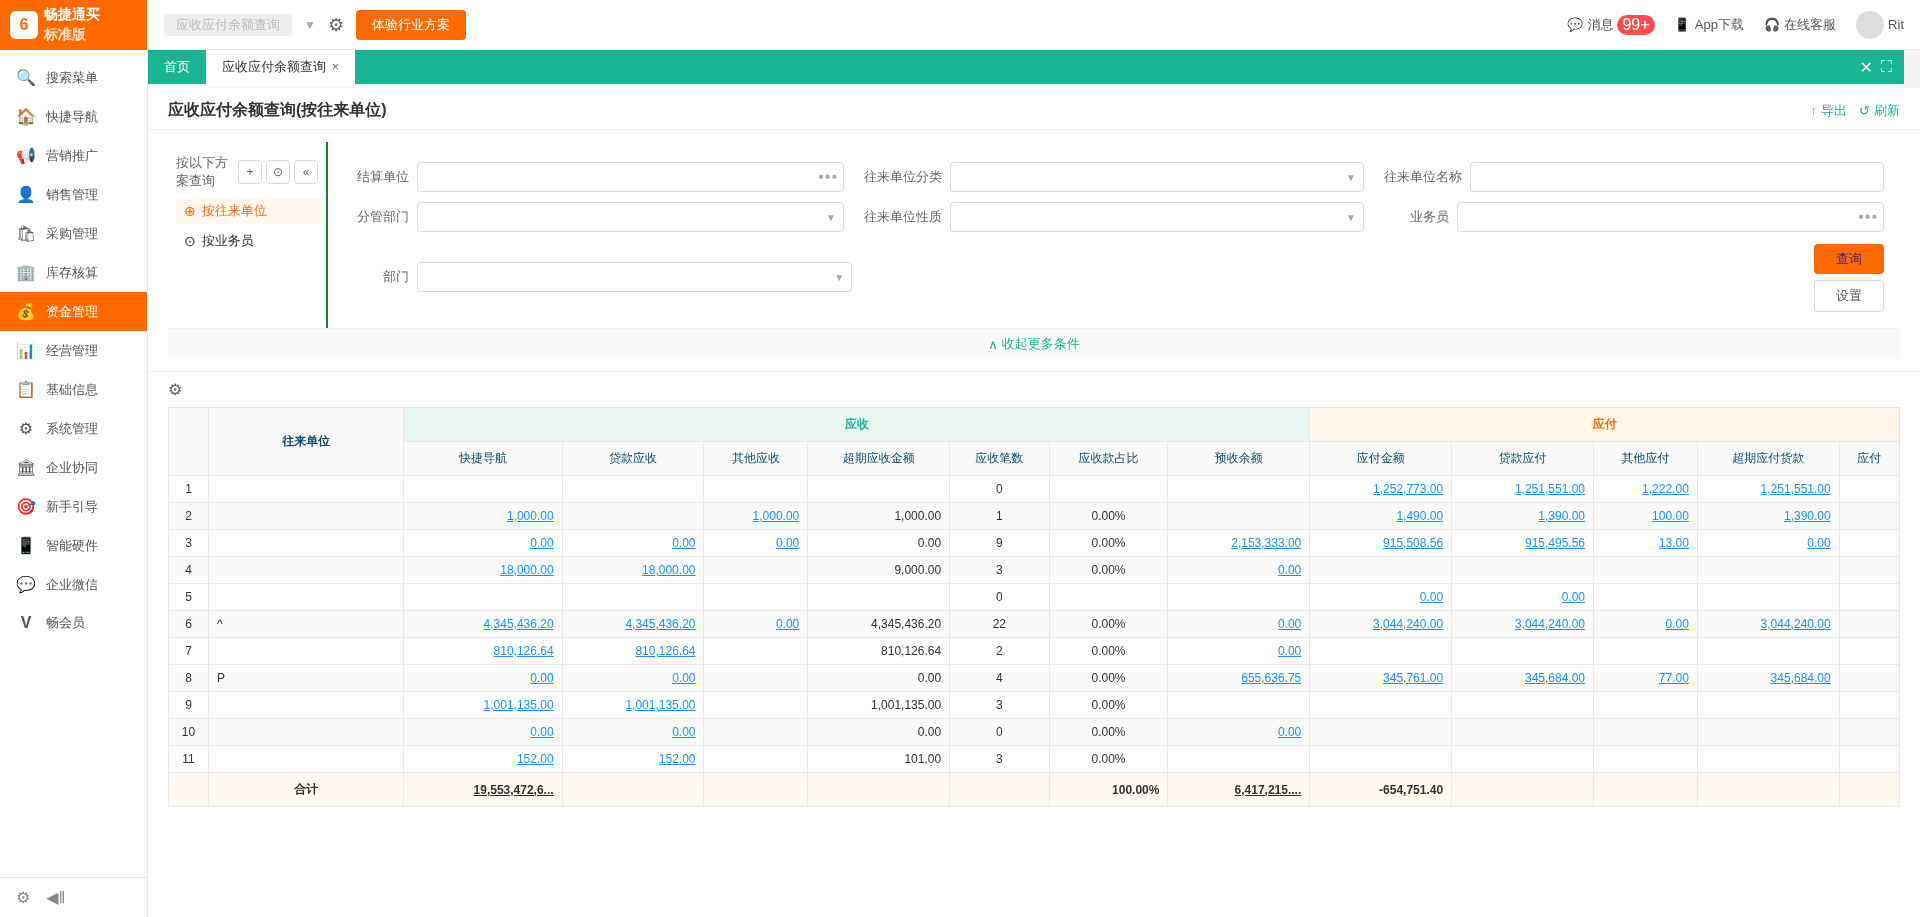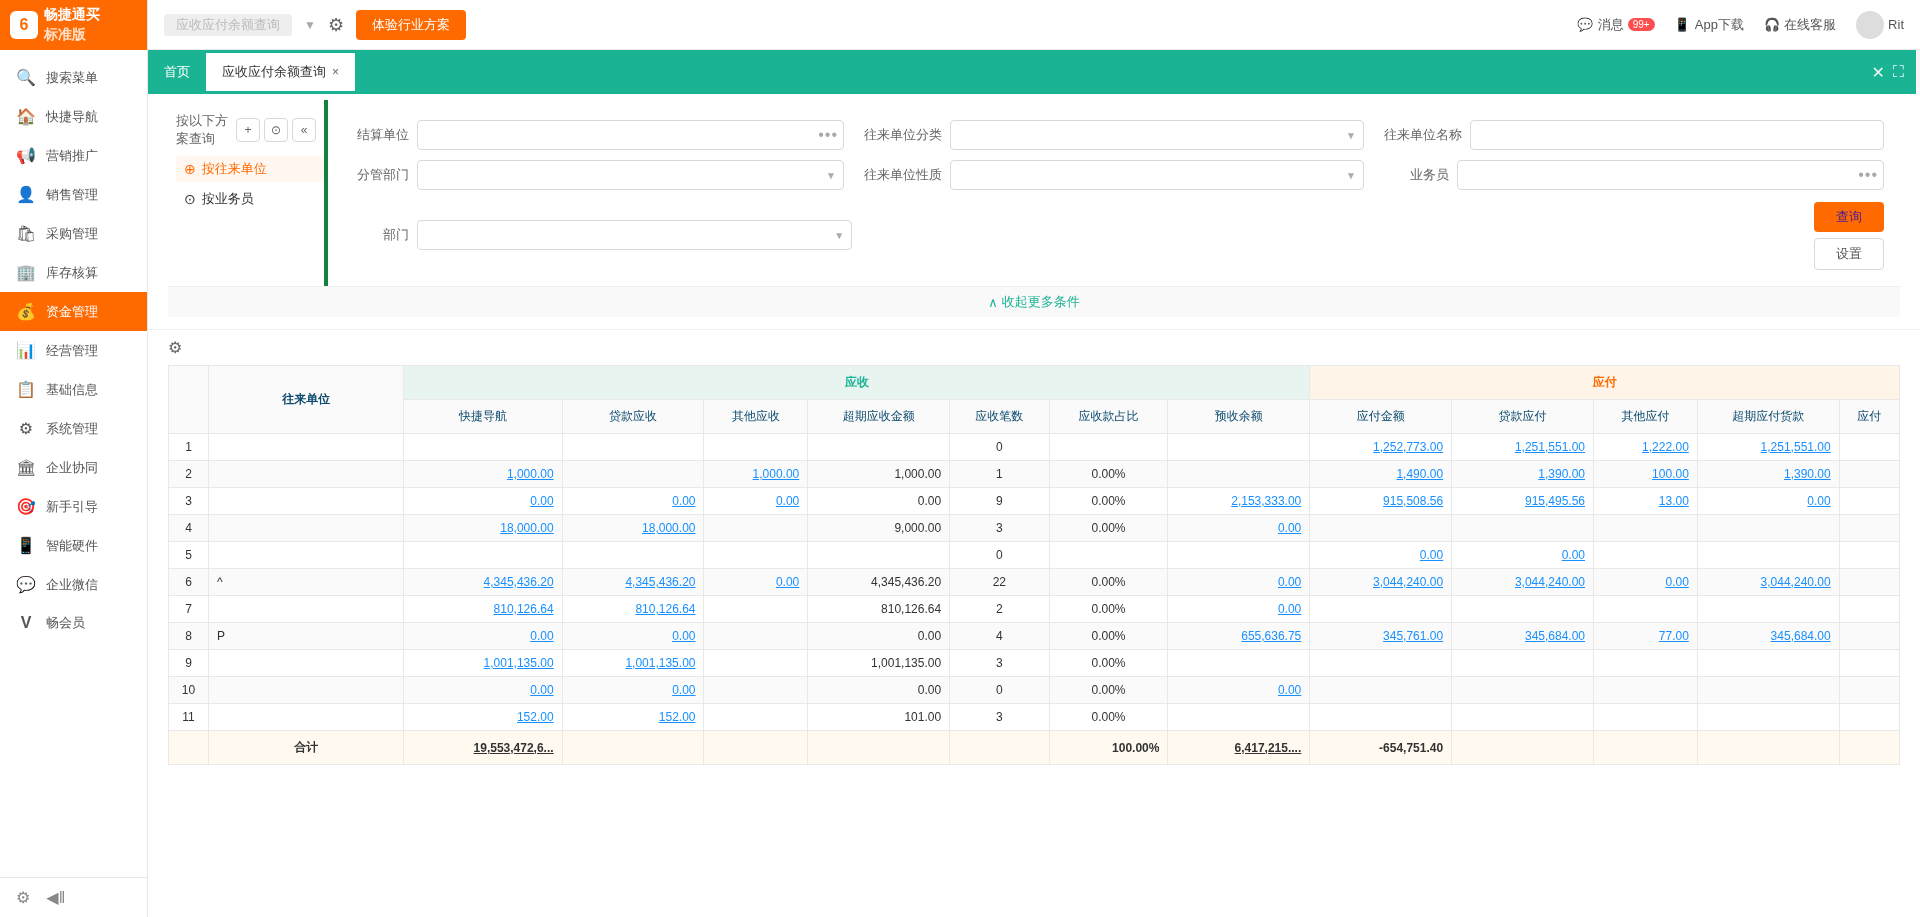--- a/index.html
+++ b/index.html
@@ -44,31 +44,31 @@
     .header-breadcrumb { color: #aaa; font-size: 13px; }
     .header-arrow { color: #aaa; font-size: 12px; cursor: pointer; }
     .header-settings { font-size: 18px; color: #666; cursor: pointer; }
     .header-btn {
       background: #ff6a00; color: #fff; border: none; border-radius: 4px;
       padding: 6px 16px; font-size: 13px; cursor: pointer;
     }
     .header-right { margin-left: auto; display: flex; align-items: center; gap: 20px; }
     .header-right-item { display: flex; align-items: center; gap: 4px; color: #555; cursor: pointer; font-size: 13px; }
     .badge {
-      background: #ff4d4f; color: #fff; border-radius: 10px; font-size: 10px;
+      background: #ff4d4f; color: #fff; border-radius: 10px; font-size: 16px;
       padding: 1px 5px; min-width: 18px; 
     }
     .user-avatar {
       width: 28px; height: 28px; background: #ddd; border-radius: 50%;
       display: flex; align-items: center; justify-content: center; font-size: 11px; color: #888;
     }
 
     
     .tab-bar {
-      position: fixed; left: 148px; top: 50px; right: 4px; height: 44px;
+      position: fixed; left: 148px; top: 50px; right: 16px; height: 34px;
       background: #1ab394; display: flex; align-items: center; padding: 0;
       z-index: 99;
     }
     .tab-item {
       height: 38px; display: flex; align-items: center; padding: 0 16px;
       color: rgba(255,255,255,0.8); cursor: pointer; font-size: 13px; gap: 6px;
     }
     .tab-item.home { color: #fff; }
     .tab-item.active { background: #fff; color: #333; }
     .tab-close { font-size: 12px; color: #666; cursor: pointer; }
@@ -152,21 +152,21 @@
     
     .filter-grid { display: grid; grid-template-columns: 1fr 1fr 1fr; gap: 12px 20px; padding: 0; }
     .filter-grid-item { display: flex; align-items: center; gap: 8px; }
     .filter-grid-label { color: #666; font-size: 13px; min-width: 65px; text-align: right; flex-shrink: 0; }
     .filter-input-wrapper { flex: 1; position: relative; }
     .filter-input-wrapper input {
       width: 100%; height: 30px; border: 1px solid #d9d9d9; border-radius: 4px;
       padding: 0 28px 0 8px; font-size: 13px; outline: none;
     }
 
-    .left-panel { width: 160px; flex-shrink: 0; border-right: 4px solid #15803d; padding: 8px 0; }
+    .left-panel { width: 160px; flex-shrink: 0; border-right: 2px solid #15803d; padding: 8px 0; }
     .right-panel { flex: 1; padding: 12px 16px; }
   </style>
 </head>
 <body>
 
 <div class="sidebar">
   <div class="sidebar-logo">
     <div class="sidebar-logo-icon">
       <span>6</span>
     </div>
@@ -279,20 +279,33 @@
   </div>
   <div class="tab-bar-actions">
     <span class="tab-action-btn">✕</span>
     <span class="tab-action-btn">⛶</span>
   </div>
 </div>
 
 <div class="main">
   <div class="content-wrapper">
 
+    <div class="page-title-bar">
+      <div class="page-title">应收应付余额查询(按往来单位)</div>
+      <div class="page-actions">
+        <div class="page-action-btn">
+          <span>↑</span>
+          <span>导出</span>
+        </div>
+        <div class="page-action-btn">
+          <span>↺</span>
+          <span>刷新</span>
+        </div>
+      </div>
+    </div>
 
     <div class="filter-section">
       <div style="display:flex; gap:0;">
 
         <div class="left-panel">
           <div style="display:flex; align-items:center; gap:6px; padding:4px 8px 8px; color:#666; font-size:13px;">
             <span>按以下方案查询</span>
             <div class="filter-btn-group">
               <span class="filter-icon-btn">+</span>
               <span class="filter-icon-btn">⊙</span>

